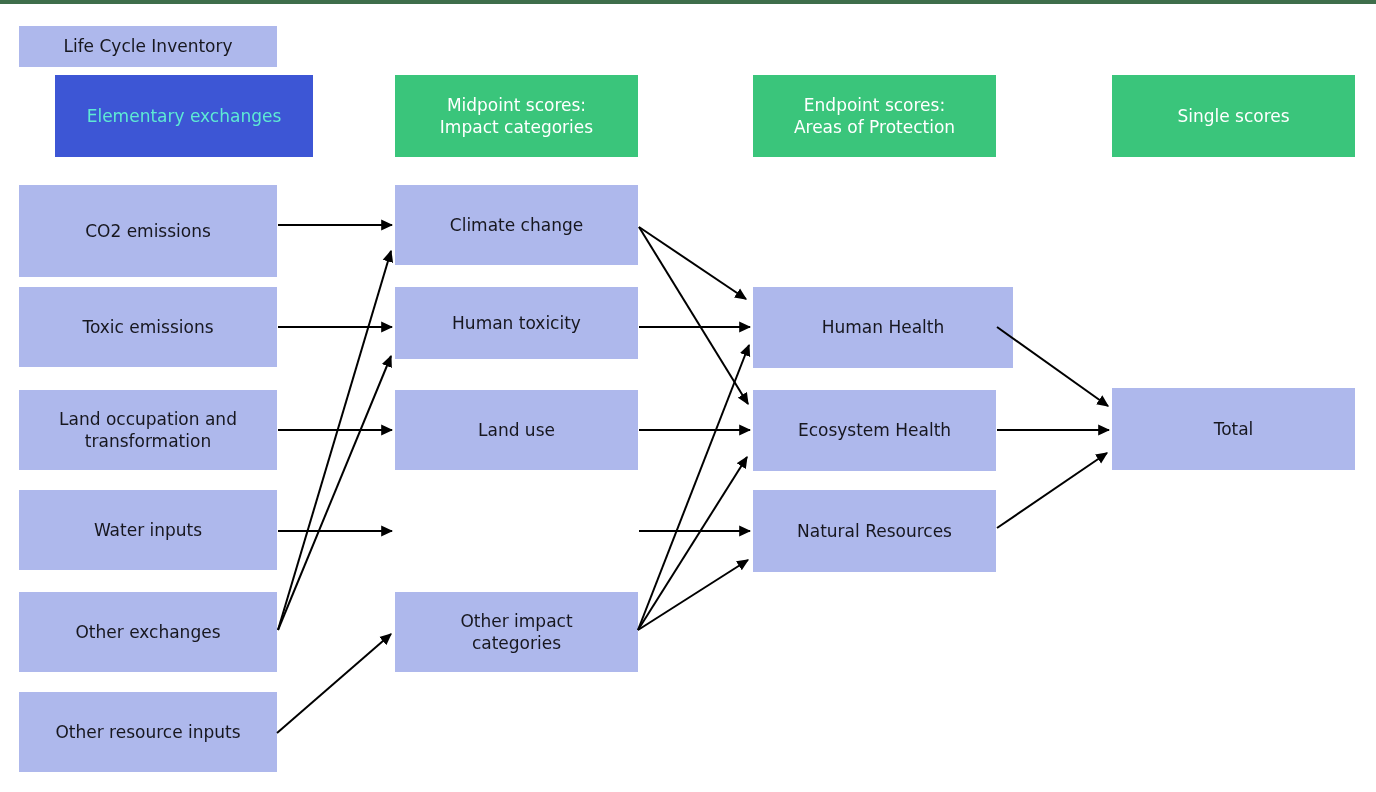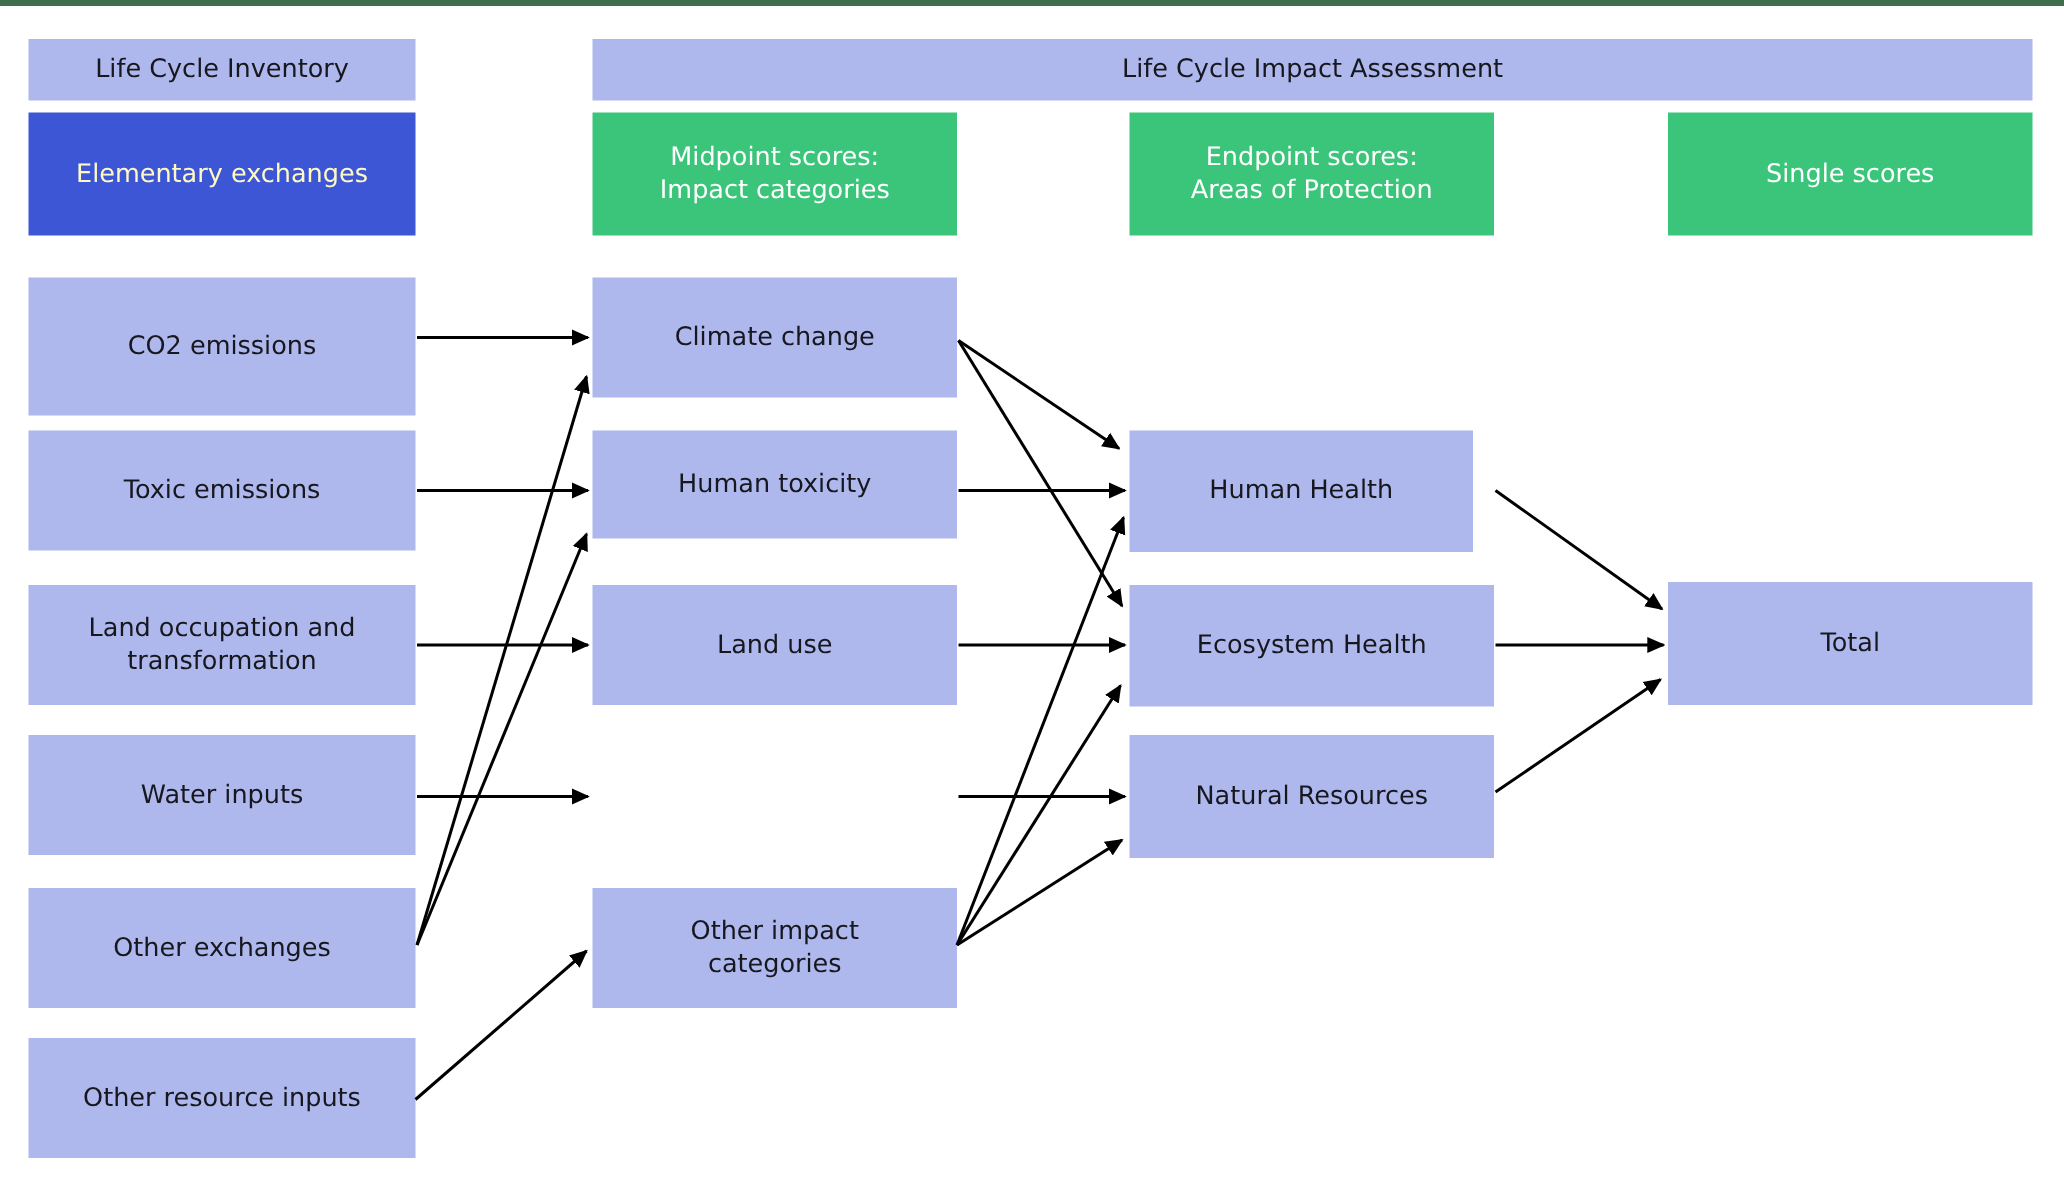--- a/index.html
+++ b/index.html
@@ -16,38 +16,35 @@
     background:#3e6e4b;
   }
   .box{
     position:absolute;
     display:flex;align-items:center;justify-content:center;
     text-align:center;
     font-size:17px;line-height:1.3;
     white-space:pre-line;
   }
   .purple{background:#aeb8ec;color:#17171f;}
-  .blue{background:#3d56d5;color:#fef9c3;}
+  .blue{background:#3d56d5;color:#5eead4;margin-left:36px;}
   .green{background:#3ac57b;color:#ffffff;}
   .header-bar{font-size:17px;}
   #arrows{position:absolute;left:0;top:0;width:1376px;height:792px;pointer-events:none;}
   #arrows line{stroke:#000000;stroke-width:2;}
 </style>
 </head>
 <body>
 
 <div id="canvas">
 
   <div class="top-border"></div>
 
   <div class="box purple header-bar" style="left:19px;top:26px;width:258px;height:41px">
     <span>Life Cycle Inventory</span>
-  </div>
-  <div class="box purple header-bar" style="left:395px;top:26px;width:960px;height:41px">
-    <span>Life Cycle Impact Assessment</span>
   </div>
 
   <div class="box blue" style="left:19px;top:75px;width:258px;height:82px">
     <span>Elementary exchanges</span>
   </div>
   <div class="box green" style="left:395px;top:75px;width:243px;height:82px">
     <span>Midpoint scores:
 Impact categories</span>
   </div>
   <div class="box green" style="left:753px;top:75px;width:243px;height:82px">
@@ -85,21 +82,21 @@
     <span>Human toxicity</span>
   </div>
   <div class="box purple" style="left:395px;top:390px;width:243px;height:80px">
     <span>Land use</span>
   </div>
   <div class="box purple" style="left:395px;top:592px;width:243px;height:80px">
     <span>Other impact
 categories</span>
   </div>
 
-  <div class="box purple" style="left:753px;top:287px;width:229px;height:81px">
+  <div class="box purple" style="left:753px;top:287px;width:260px;height:81px">
     <span>Human Health</span>
   </div>
   <div class="box purple" style="left:753px;top:390px;width:243px;height:81px">
     <span>Ecosystem Health</span>
   </div>
   <div class="box purple" style="left:753px;top:490px;width:243px;height:82px">
     <span>Natural Resources</span>
   </div>
 
   <div class="box purple" style="left:1112px;top:388px;width:243px;height:82px">

